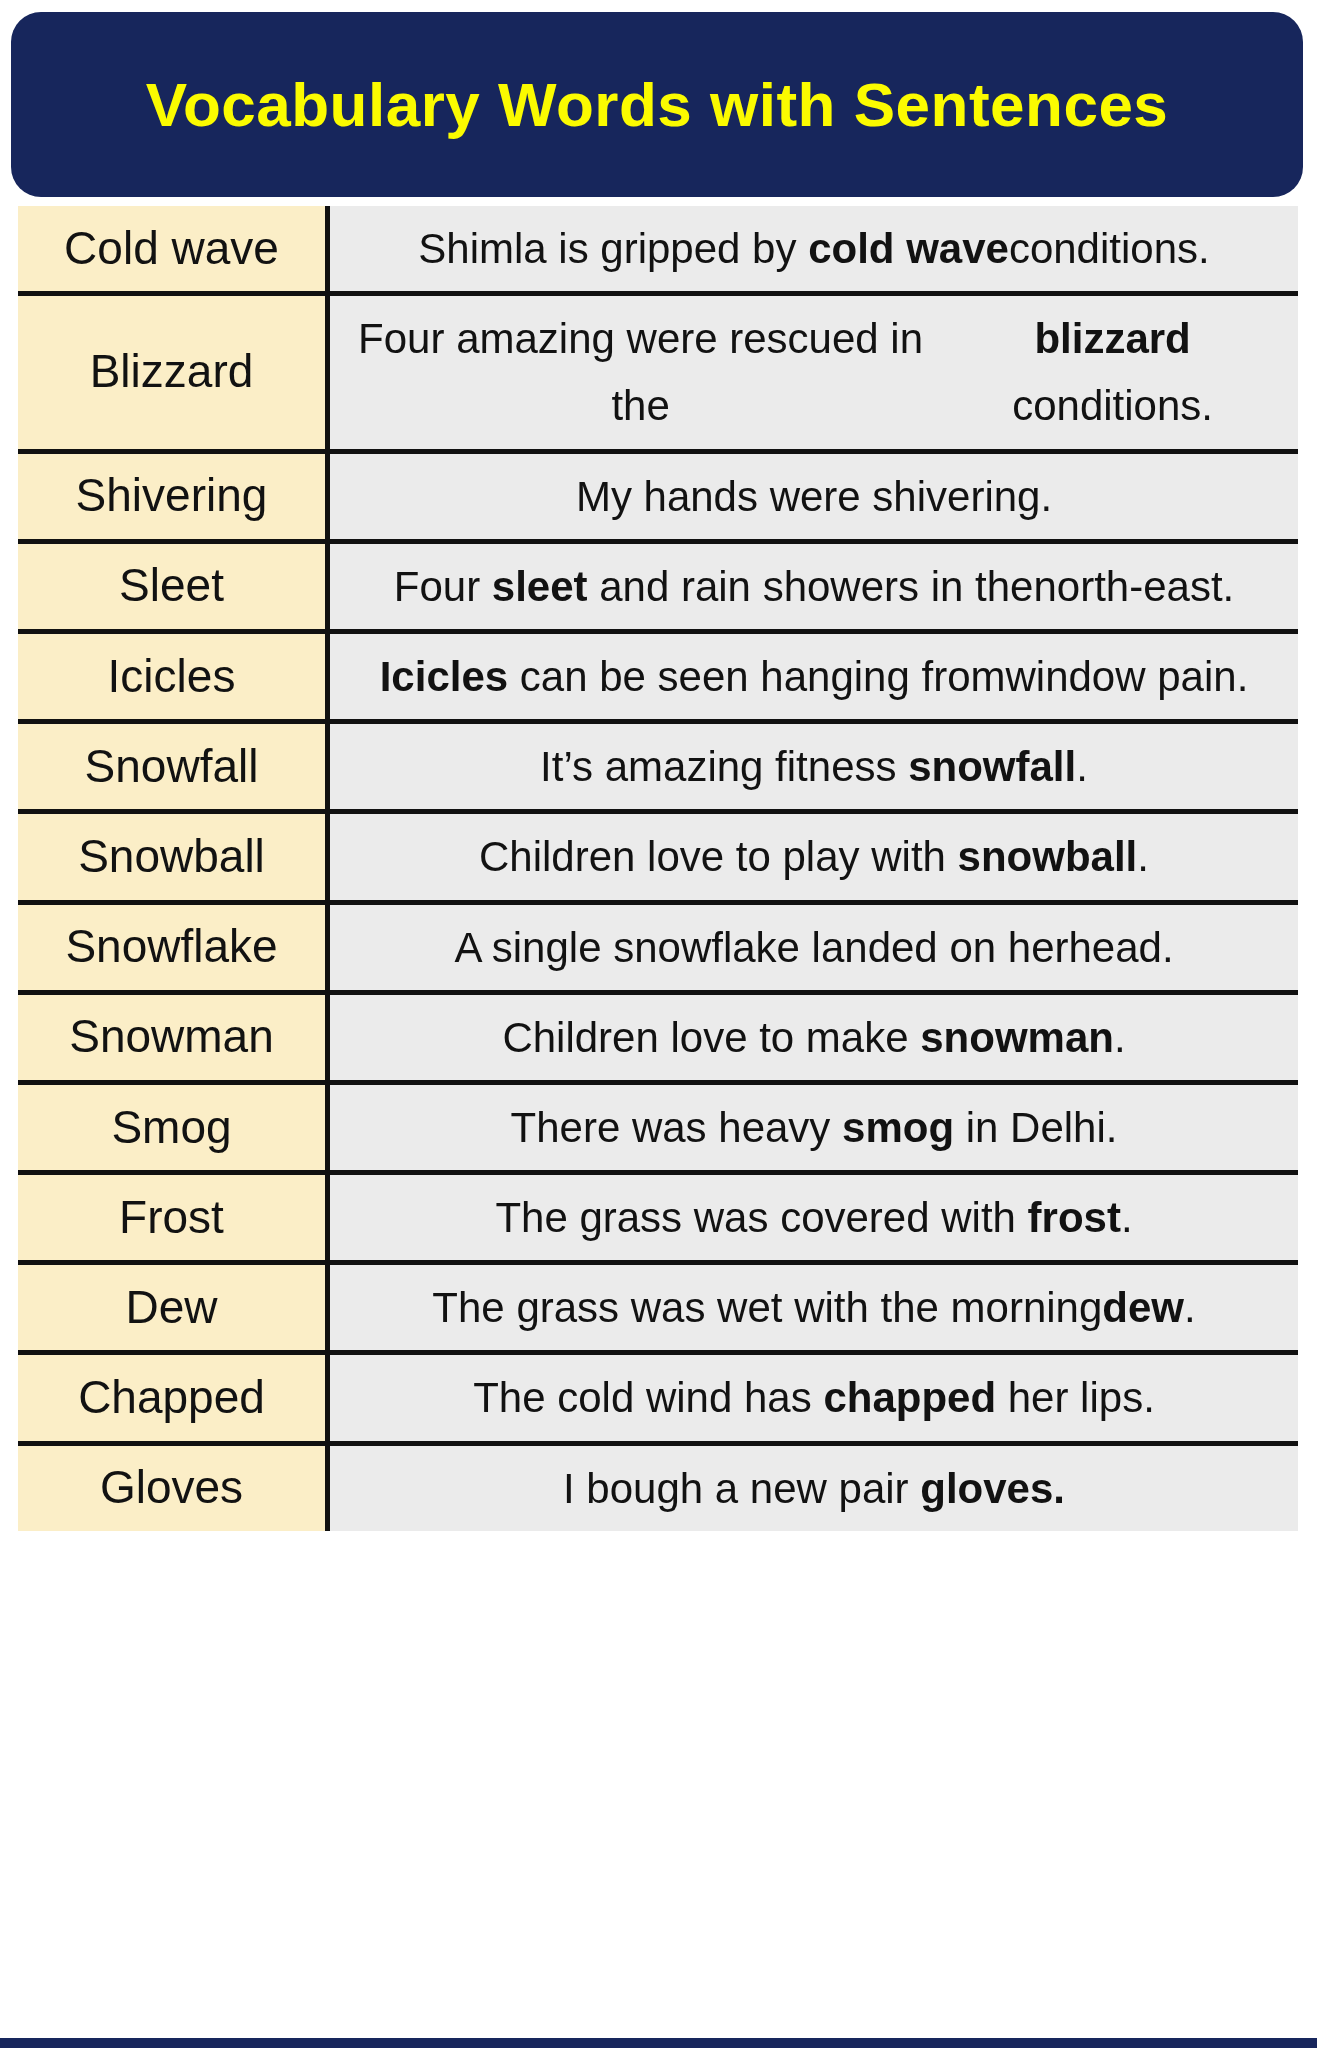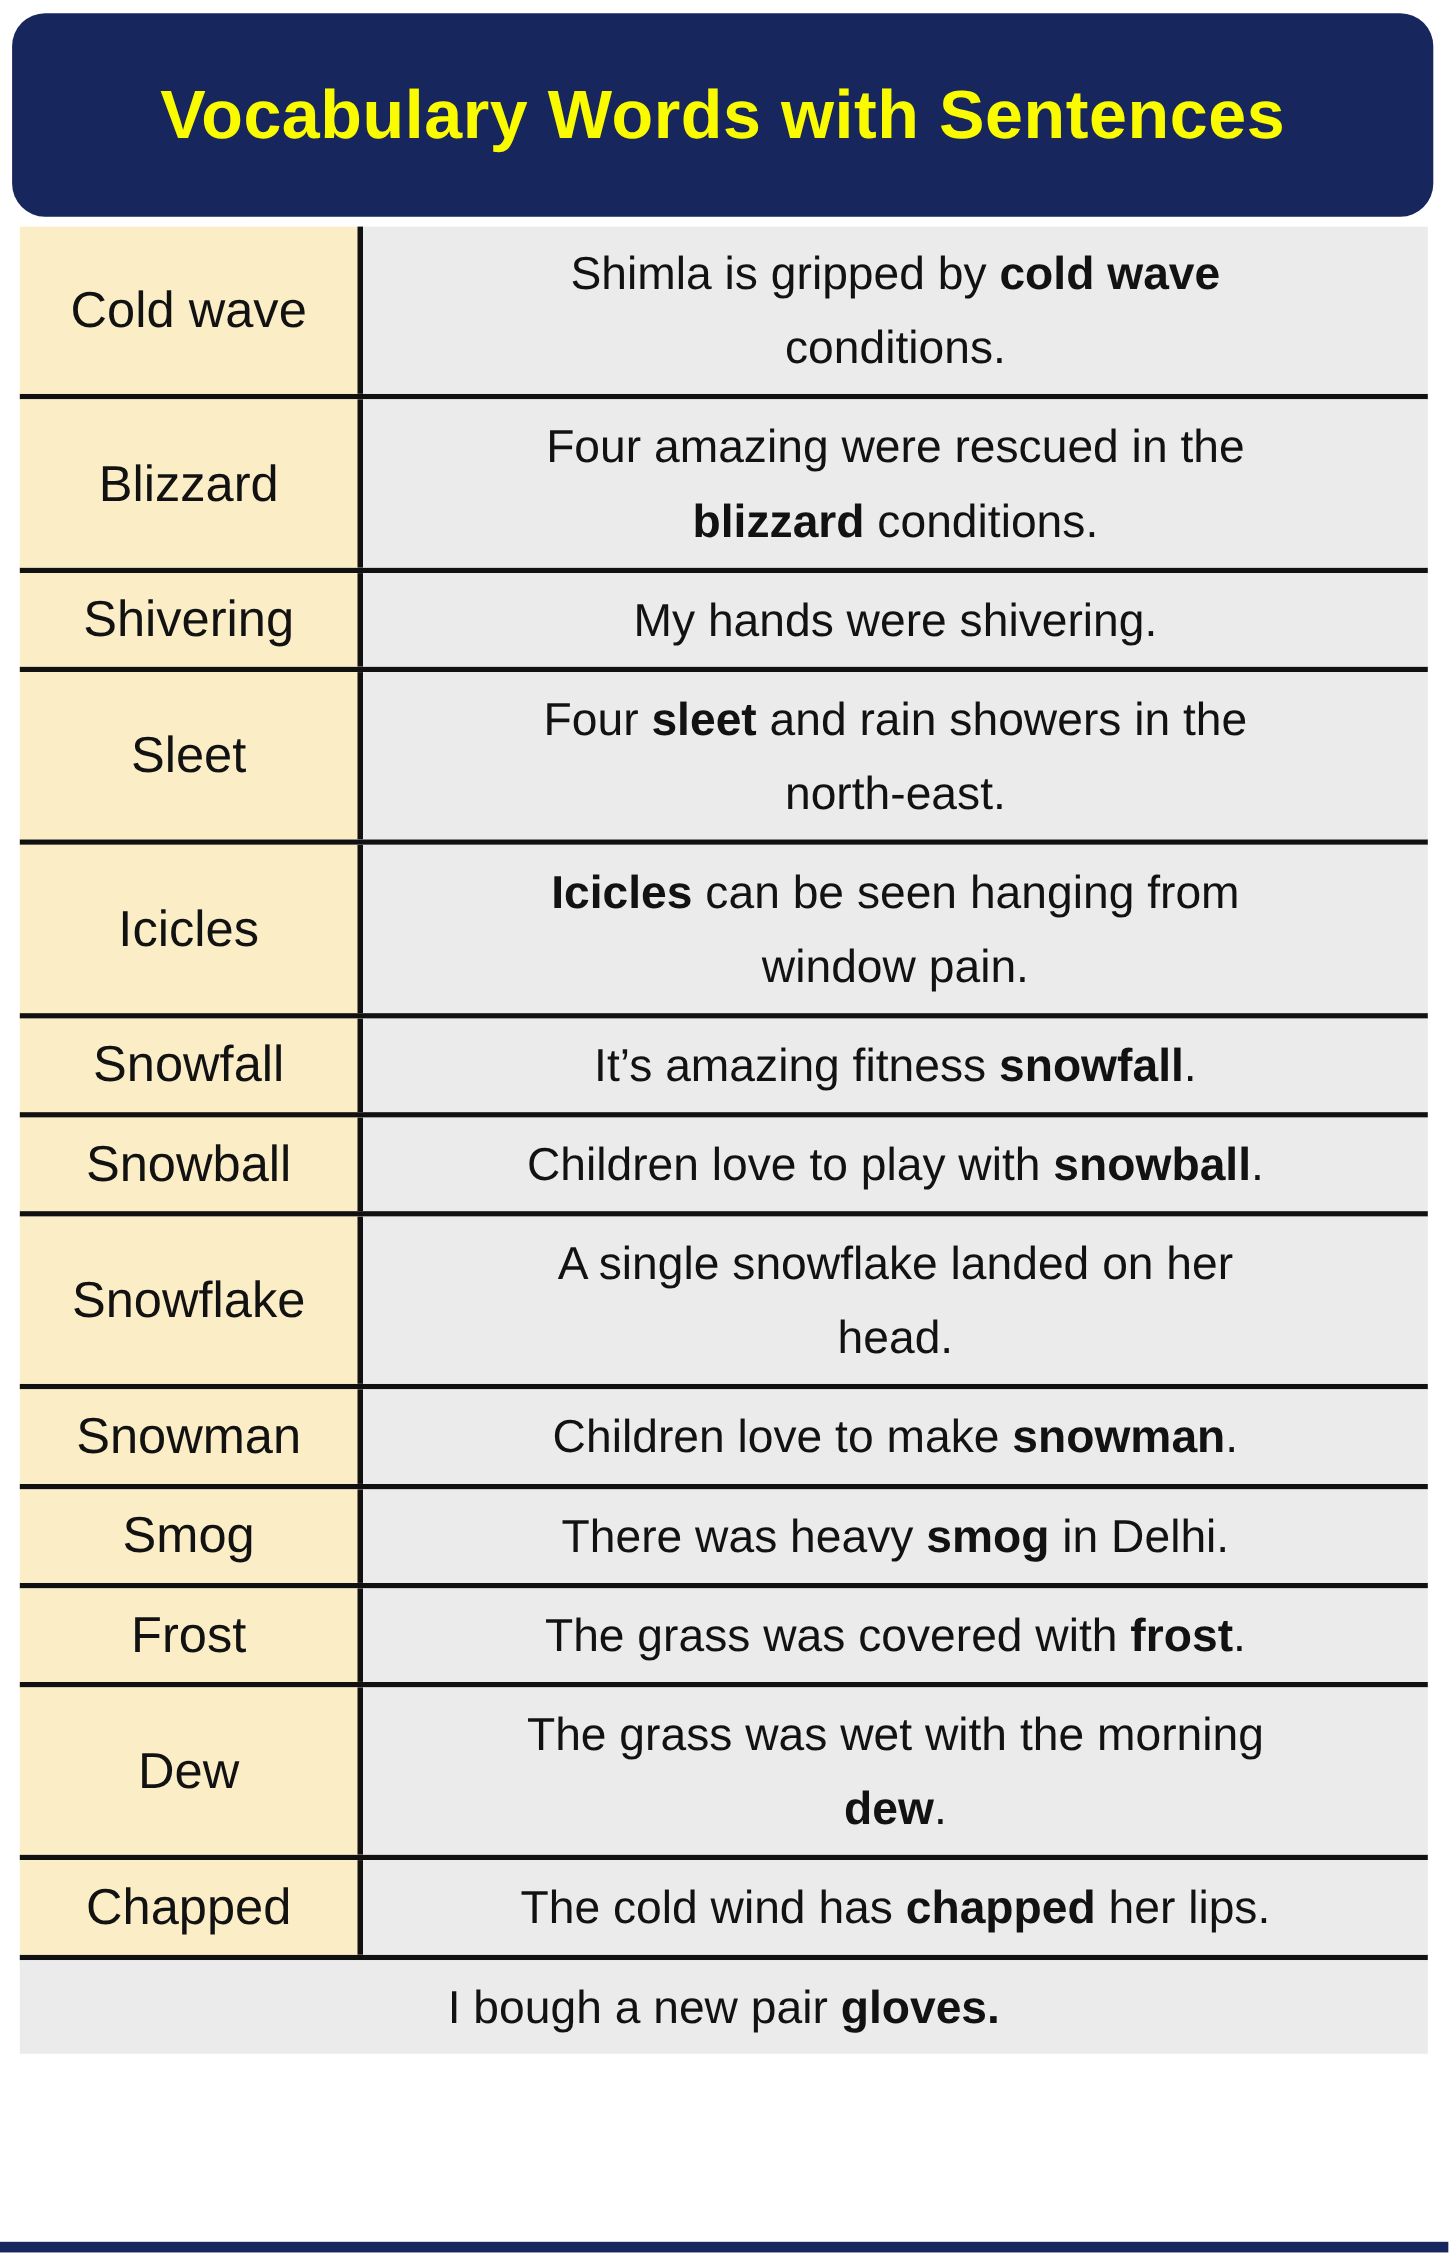--- a/index.html
+++ b/index.html
@@ -55,21 +55,21 @@
     background: var(--cream);
     border-right: 5px solid var(--ink);
     font-size: 46px;
     line-height: 1.3;
     padding: 12px 6px;
     text-align: center;
   }
   .sentence {
     flex: 1 1 auto;
     background: var(--gray);
-    flex-direction: column;
+    flex-direction: row;
     font-size: 42px;
     line-height: 1.6;
     padding: 9px 12px;
     text-align: center;
   }
   .sentence b { font-weight: 700; }
   .line { display: block; }
   .bottom-bar {
     position: absolute;
     left: 0;
@@ -180,20 +180,21 @@
   </div>
 
   <div class="row">
     <div class="cell word">Chapped</div>
     <div class="cell sentence">
           <span class="line"><span>The cold wind has </span><b>chapped</b><span> her lips.</span></span>
         </div>
   </div>
 
   <div class="row">
+    <div class="cell word">Gloves</div>
     <div class="cell sentence">
           <span class="line"><span>I bough a new pair </span><b>gloves.</b></span>
         </div>
   </div>
 </main>
 
   <footer class="bottom-bar"></footer>
 </div>
 
 </body></html>

